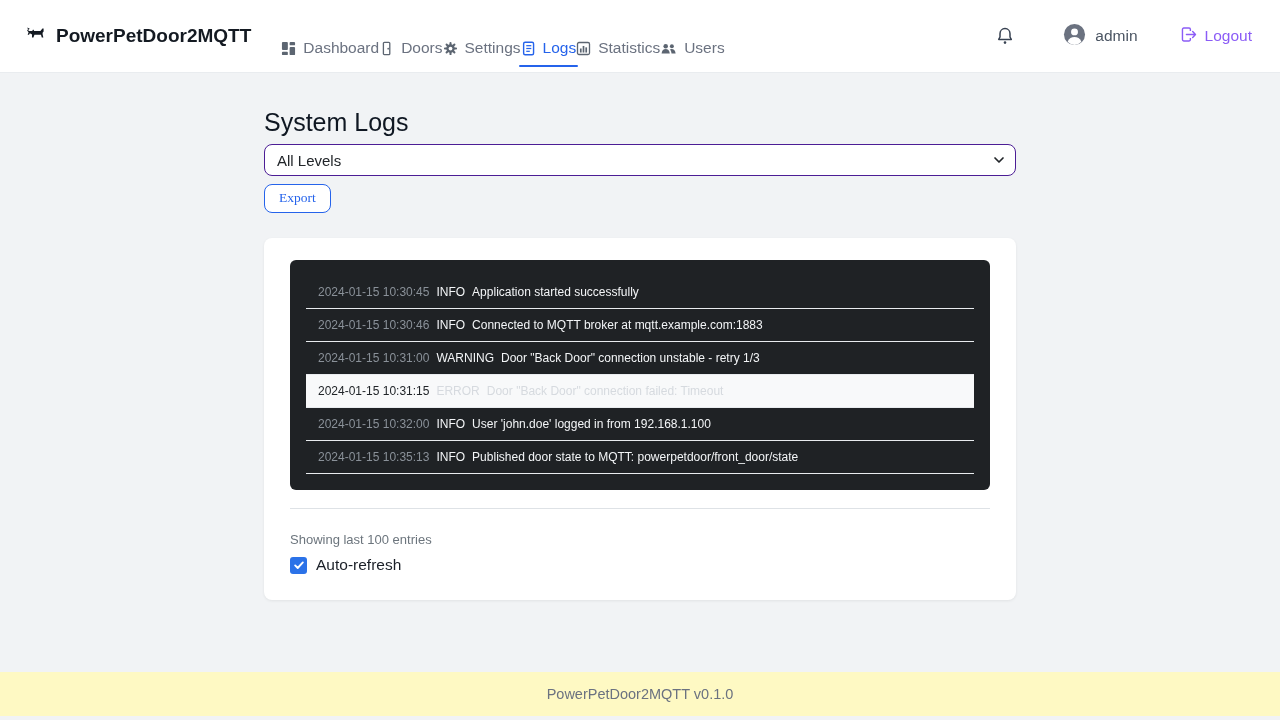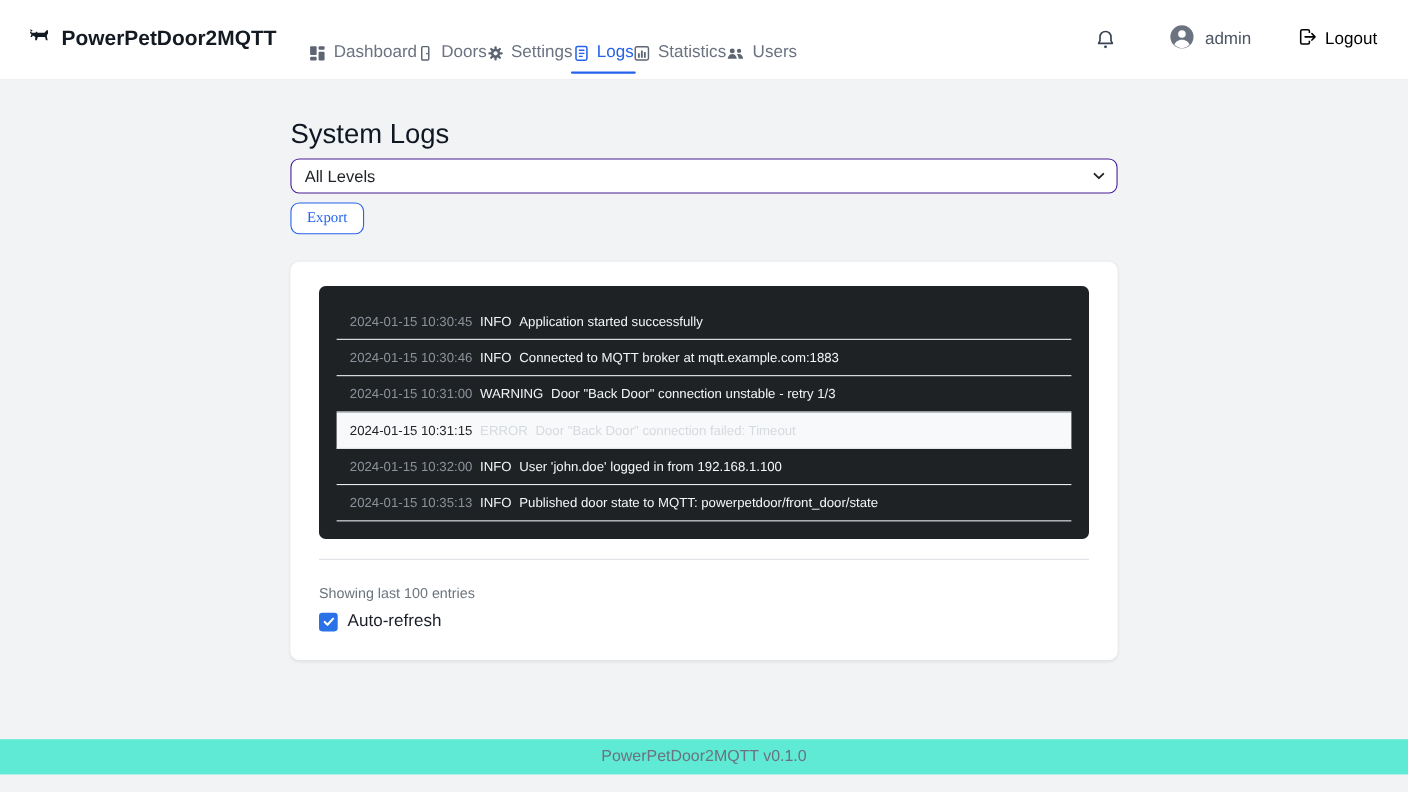--- a/index.html
+++ b/index.html
@@ -24,21 +24,21 @@
   .nav-item .ic { display:flex; color:#5c6571; }
   .nav-item.active { color:#2563eb; }
   .nav-item.active .ic { color:#2563eb; }
   .nav-item.active::after {
     content:""; position:absolute; left:-2px; right:-2px; bottom:-10px;
     height:2.5px; background:#2563eb; border-radius:2px;
   }
   .header-right { margin-left:auto; display:flex; align-items:center; }
   .bell { color:#374151; display:flex; cursor:pointer; }
   .user-chip { display:flex; align-items:center; gap:9px; margin-left:48px; color:#4b5563; font-size:15.5px; }
-  .logout { display:flex; align-items:center; gap:8px; margin-left:42px; color:#000000; font-size:15.5px; cursor:pointer; }
+  .logout { display:flex; align-items:center; gap:8px; margin-left:42px; color:#8b5cf6; font-size:15.5px; cursor:pointer; }
   
   .main { width:752px; margin:0 auto; padding-top:36px; min-height:599px; }
   .page-title { font-size:25px; font-weight:normal; color:#0f1722; line-height:26px; margin-bottom:9px; }
   .select-wrap { position:relative; }
   .level-select {
     width:100%; height:32px; appearance:none; -webkit-appearance:none;
     border:1px solid #4c1d95; border-radius:8px; background:#ffffff;
     padding:0 30px 0 12px; font-size:15px; color:#212529;
     font-family:"Liberation Sans", sans-serif;
   }
@@ -71,21 +71,21 @@
   .card-divider { border:none; border-top:1px solid #dee2e6; margin-top:18px; }
   .status-text { margin-top:23px; font-size:13px; color:#6c757d; line-height:15px; }
   .autorefresh-row { margin-top:9px; display:flex; align-items:center; gap:9px; }
   .checkbox {
     width:17px; height:17px; border-radius:3px; background:#2b72e8;
     display:flex; align-items:center; justify-content:center; cursor:pointer;
   }
   .autorefresh-label { font-size:15.5px; color:#1a1f27; }
   
   .footer {
-    height:32px; background:#5eead4; display:flex; align-items:center; justify-content:center;
+    height:44px; background:#fef9c3; display:flex; align-items:center; justify-content:center;
   }
   .footer-text { color:#6b7280; font-size:14.5px; }
 </style>
 </head>
 <body>
 
 <header class="header">
   <div class="brand">
     <span class="ic">
       <svg width="22" height="22" viewBox="0 0 24 24" fill="#141a22">

